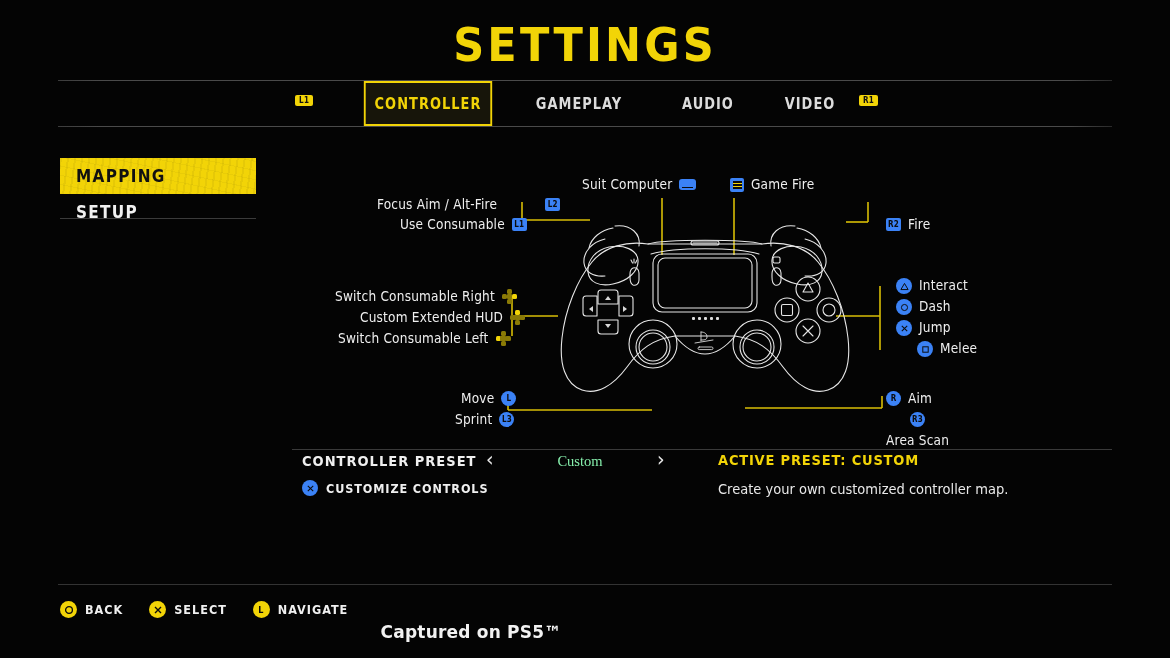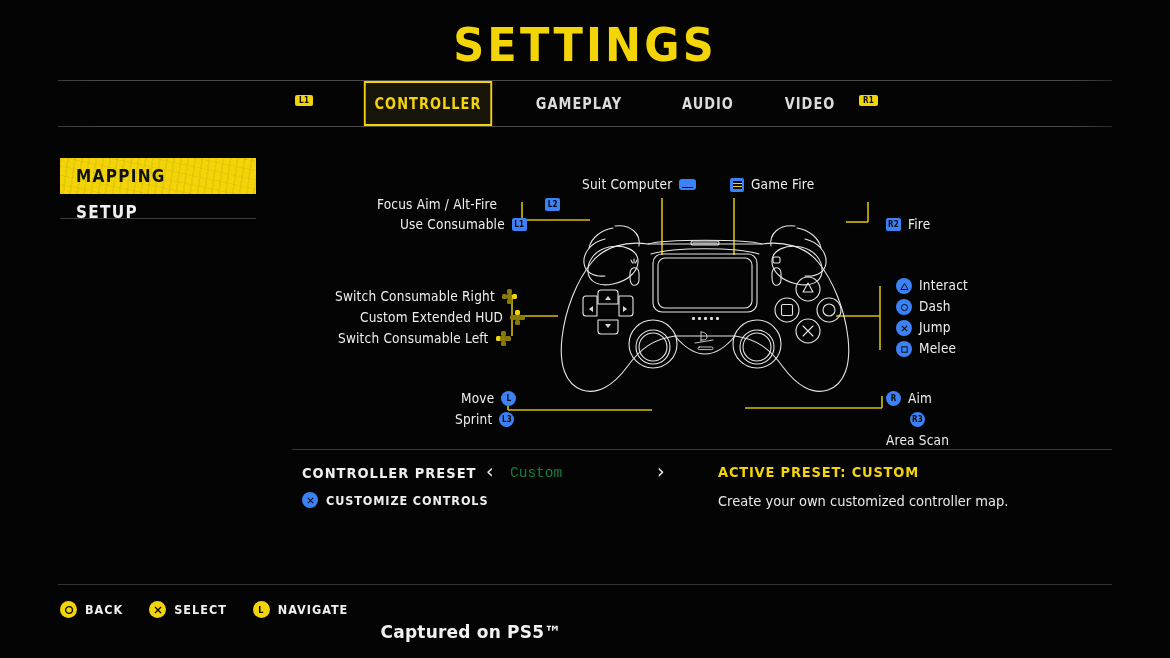--- a/index.html
+++ b/index.html
@@ -107,28 +107,28 @@
   .dpad{ position:relative; width:15px; height:15px; }
   .dpad i{ position:absolute; background:#8a7a06; border-radius:1.5px; }
   .dpad i.up{ left:5px; top:0; width:5px; height:5.4px; }
   .dpad i.dn{ left:5px; bottom:0; width:5px; height:5.4px; }
   .dpad i.lf{ left:0; top:5px; width:5.4px; height:5px; }
   .dpad i.rt{ right:0; top:5px; width:5.4px; height:5px; }
   .dpad i.ct{ left:4.6px; top:4.6px; width:5.8px; height:5.8px; border-radius:1px; }
   .dpad i.on{ background:#F2D407; }
 
   
-  #preset{ position:absolute; top:460px; left:292px; width:820px; height:60px; }
+  #preset{ position:absolute; top:448px; left:292px; width:820px; height:60px; }
   .p-label{
     position:absolute; font-size:14.5px; font-weight:bold; letter-spacing:1px; color:#f0f0f0;
     font-family:"DejaVu Sans Condensed","Liberation Sans",sans-serif;
   }
   .chev{ position:absolute; font-size:19px; color:#e6e6e6; font-family:"DejaVu Sans",sans-serif; line-height:1; }
-  #preset-value{ position:absolute; font-size:14.5px; color:#15803d; text-align:left; width:140px;
-                 font-family:Liberation Mono, monospace; }
+  #preset-value{ position:absolute; font-size:14.5px; color:#86efac; text-align:center; width:140px;
+                 font-family:Liberation Serif, serif; }
   #active-preset{ position:absolute; left:426px; top:4px; font-size:14.5px; font-weight:bold; letter-spacing:.8px;
                   color:#F2D407; font-family:"DejaVu Sans Condensed","Liberation Sans",sans-serif; }
   #preset-desc{ position:absolute; left:426px; top:33px; font-size:14.5px; color:#e9e9e9;
                 font-family:"DejaVu Sans Condensed","Liberation Sans",sans-serif; }
   #customize{ position:absolute; left:10px; top:32px; display:flex; align-items:center; gap:8px;
               font-size:12.5px; font-weight:bold; letter-spacing:.9px; color:#f0f0f0;
               font-family:"DejaVu Sans Condensed","Liberation Sans",sans-serif; }
 
   
   #footer{ position:absolute; top:601px; left:60px; display:flex; align-items:center; gap:26px; }
@@ -373,21 +373,21 @@
     <span class="txt">Dash</span>
   </div>
   <div class="callout" style="left:606px; top:170px;">
     <span class="badge big">
       <svg width="9" height="9" viewBox="0 0 10 10">
           <path d="M2 2 L8 8 M8 2 L2 8" stroke="#0c0c0c" stroke-width="1.2" fill="none"></path>
         </svg>
     </span>
     <span class="txt">Jump</span>
   </div>
-  <div class="callout" style="left:606px; top:191px;">
+  <div class="callout" style="left:627px; top:191px;">
     <span class="badge big">
       <svg width="9" height="9" viewBox="0 0 10 10">
           <rect x="2" y="2" width="6" height="6" fill="none" stroke="#0c0c0c" stroke-width="1.1"></rect>
         </svg>
     </span>
     <span class="txt">Melee</span>
   </div>
 
   <div class="callout" style="left:596px; top:241px;">
     <span class="badge circ">R</span>

